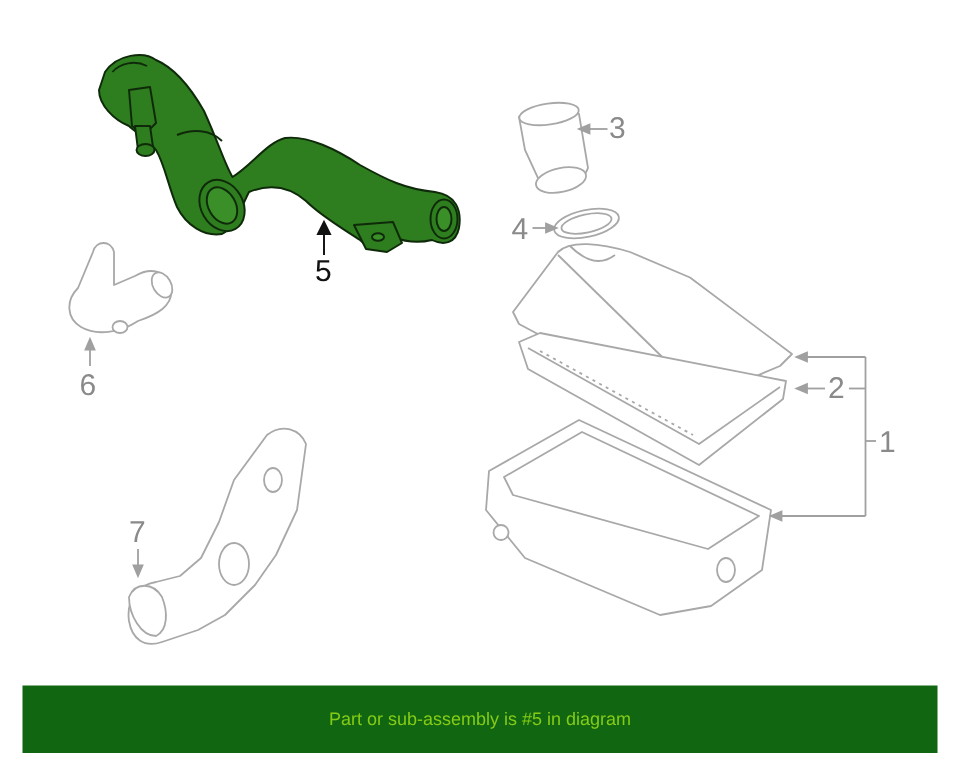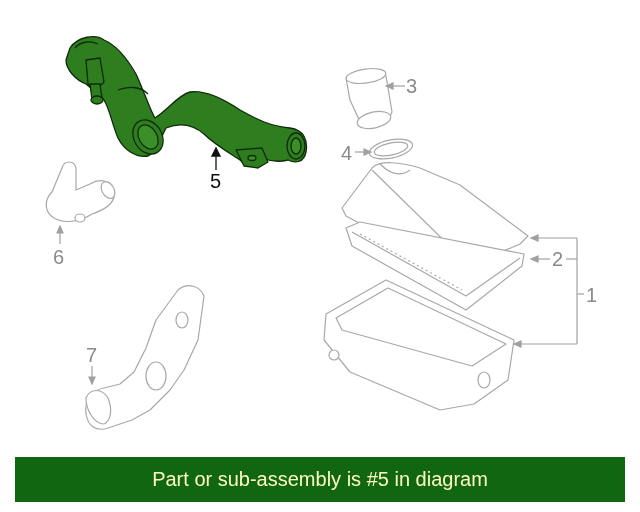--- a/index.html
+++ b/index.html
@@ -2,21 +2,21 @@
 <html><head>
 <meta charset="utf-8">
 <style>
   html, body { margin:0; padding:0; background:#ffffff; }
   body { width:640px; height:512px; position:relative; overflow:hidden; font-family:"Liberation Sans", sans-serif; }
   #diagram { position:absolute; left:0; top:0; width:640px; height:512px; }
   .callout { position:absolute; font-size:20px; line-height:20px; color:#8a8a8a; }
   .callout.active { color:#111111; }
   #banner { position:absolute; left:15px; top:457px; width:610px; height:45px; background:#116611;
             display:flex; flex-direction:column; align-items:center; justify-content:center; }
-  #banner span { display:block; font-size:20px; line-height:17px; color:#fef9c3; text-align:center; }
+  #banner span { display:block; font-size:12px; line-height:17px; color:#84cc16; text-align:center; }
 </style>
 </head>
 <body>
 
 <div id="diagram">
   <svg width="640" height="512" viewBox="0 0 640 512">
 
     <g fill="#2e7d1e" stroke="#0f2a0a" stroke-width="1.3" stroke-linejoin="round">
       <path d="M70,48 C78,36 96,34 104,40 C118,46 128,60 136,74 C146,96 150,110 155,118 C168,110 178,95 190,92 C205,90 225,100 240,110 C258,120 270,126 290,128 C304,130 308,140 306,152 C304,162 296,164 288,160 C280,162 272,162 262,158 C262,170 248,168 240,160 C228,152 214,144 204,134 C190,122 176,124 166,128 C160,140 156,152 148,156 C136,158 124,150 118,138 C112,124 110,110 104,100 C98,92 90,88 86,84 C76,80 66,70 66,60 Z"></path>
       <ellipse cx="148" cy="137" rx="14" ry="18" transform="rotate(-30 148 137)" fill="#2e7d1e"></ellipse>

